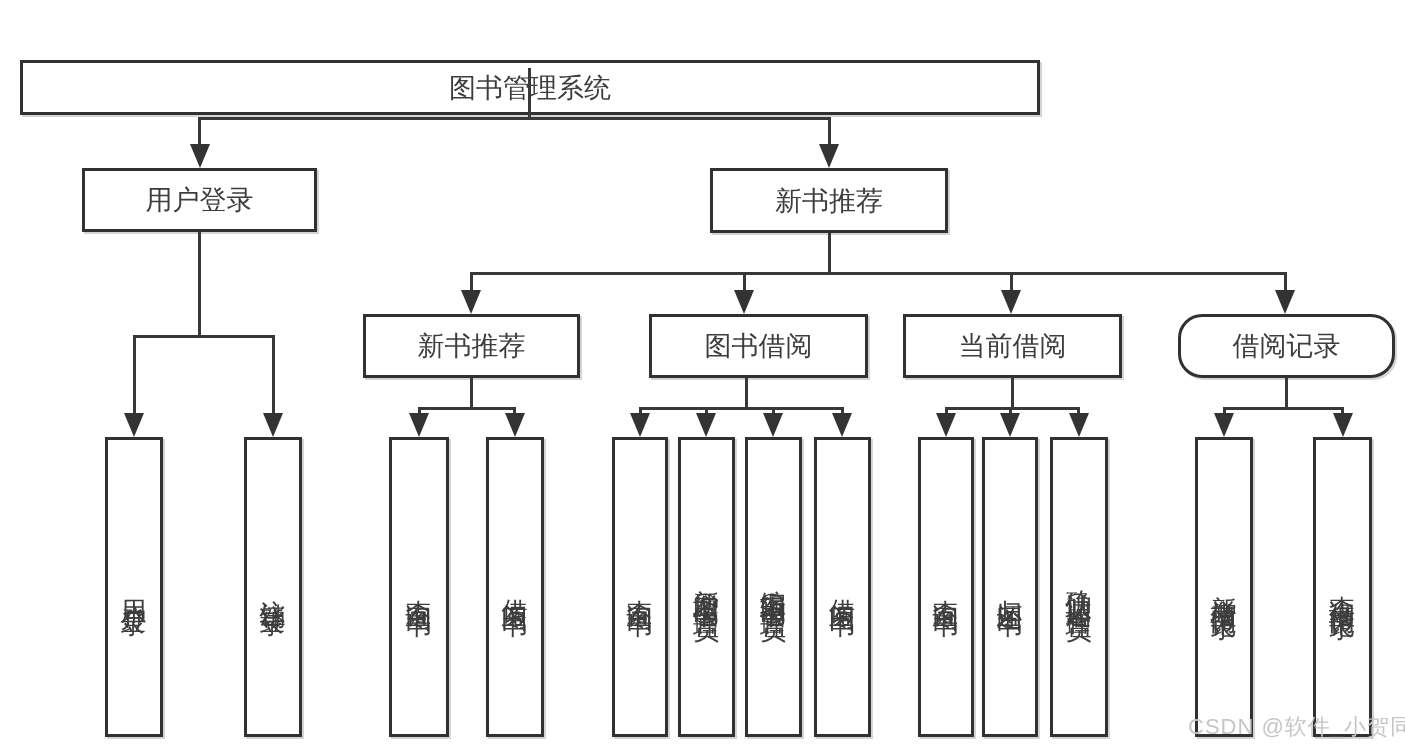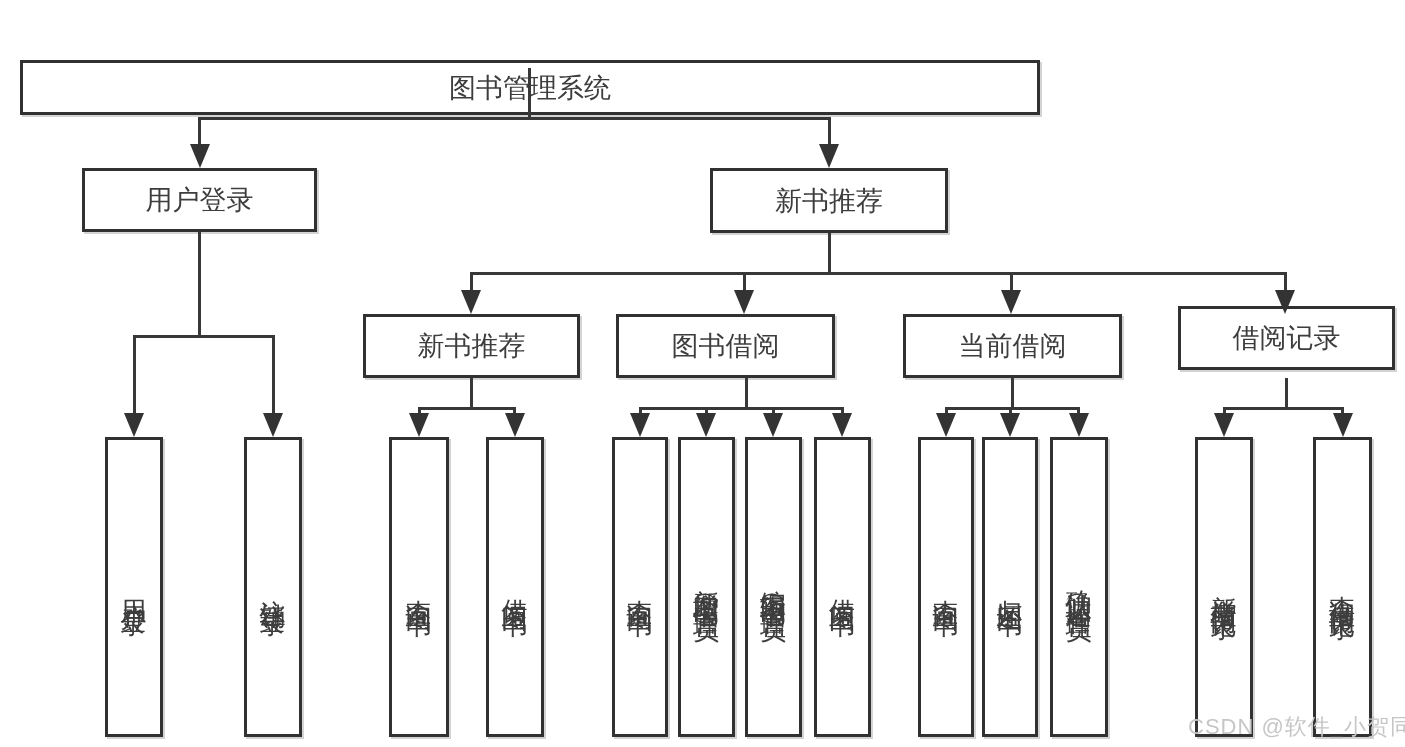--- a/index.html
+++ b/index.html
@@ -41,25 +41,25 @@
 <div class="canvas">
 
   <div class="node" style="left:20px; top:13px; width:1020px; height:55px;margin-top:47px;">图书管理系统</div>
 
   <div class="node" style="left:82px; top:168px; width:235px; height:64px;">用户登录</div>
 
   <div class="node" style="left:710px; top:168px; width:238px; height:65px;">新书推荐</div>
 
   <div class="node" style="left:363px; top:314px; width:217px; height:64px;">新书推荐</div>
 
-  <div class="node" style="left:616px; top:314px; width:219px; height:64px;">图书借阅</div>
+  <div class="node" style="left:649px; top:314px; width:219px; height:64px;">图书借阅</div>
 
   <div class="node" style="left:903px; top:314px; width:219px; height:64px;text-align:right;">当前借阅</div>
 
-  <div class="node" style="left:1178px; top:306px; width:217px; height:64px;">借阅记录</div>
+  <div class="node" style="left:1178px; top:314px; width:217px; height:64px;border-radius:24px;">借阅记录</div>
 
   <div class="node leaf" style="left:105px; top:437px; width:58px; height:300px;">
     <span>用户登录</span>
   </div>
   <div class="node leaf" style="left:244px; top:437px; width:58px; height:300px;">
     <span>注销登录</span>
   </div>
 
   <div class="node leaf" style="left:389px; top:437px; width:60px; height:300px;">
     <span>查询图书</span>

